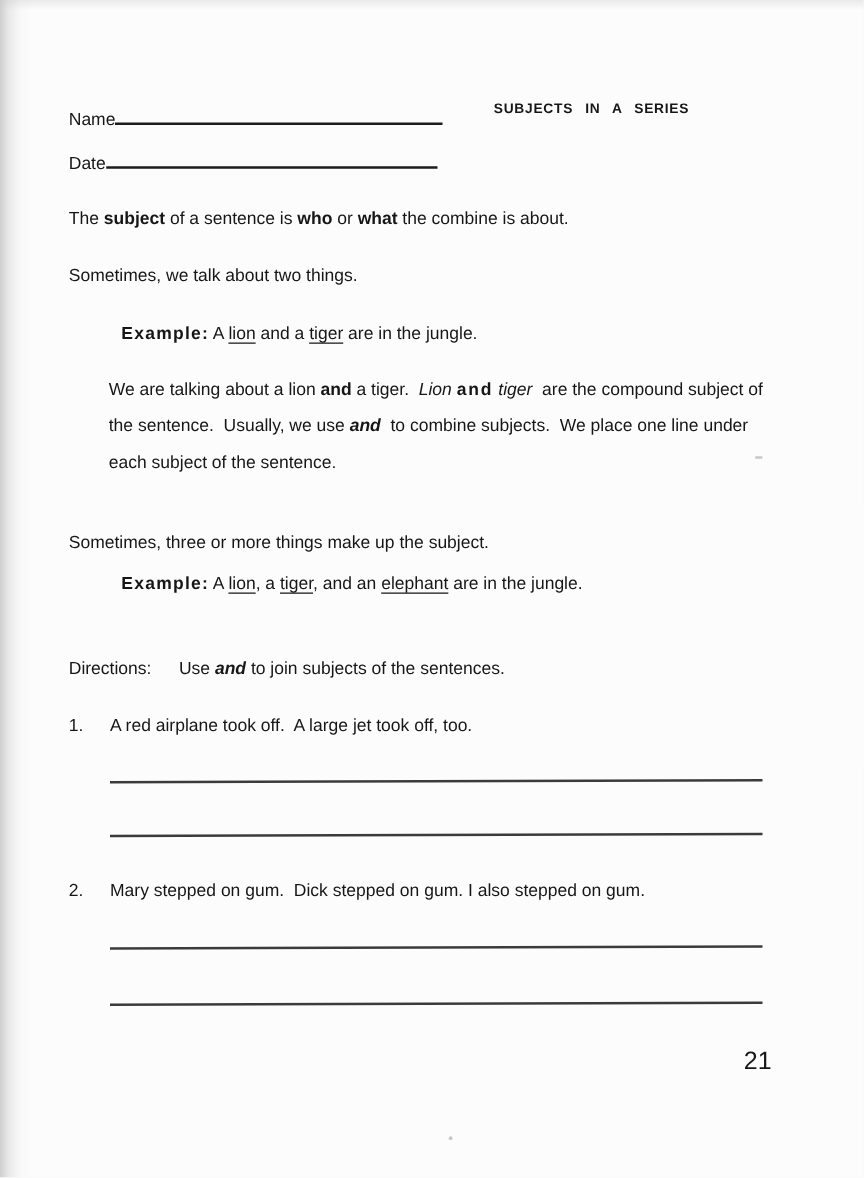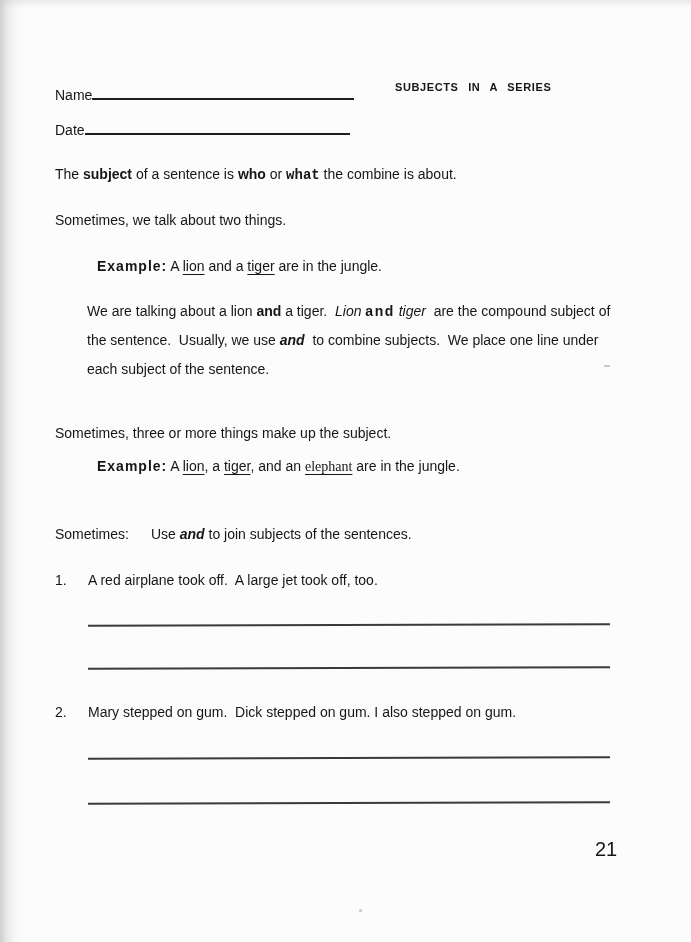--- a/index.html
+++ b/index.html
@@ -71,40 +71,40 @@
   <div class="abs row" style="left:55px; top:84px;">
     <span>Name</span><span class="blank-line" style="width:262px;"></span>
   </div>
 
   <div class="abs page-title" style="left:395px; top:81px;">SUBJECTS IN A SERIES</div>
 
   <div class="abs row" style="left:55px; top:119px;">
     <span>Date</span><span class="blank-line" style="width:265px;"></span>
   </div>
 
-  <div class="abs rich" style="left:55px; top:166px;"><span>The </span><span style="font-weight: 700;">subject</span><span> of a sentence is </span><span style="font-weight: 700;">who</span><span> or </span><span style="font-weight: 700; font-family: Liberation Mono, monospace;">what</span><span> the combine is about.</span></div>
+  <div class="abs rich" style="left:55px; top:166px;"><span>The </span><span style="font-weight: 700;">subject</span><span> of a sentence is </span><span style="font-weight: 700;">who</span><span> or </span><span style="font-weight: 700;">what</span><span> the combine is about.</span></div>
 
   <div class="abs" style="left:55px; top:212px;">Sometimes, we talk about two things.</div>
 
   <div class="abs row example-row" style="left:97px; top:258px;">
     <span class="example-label">Example:</span>
     <span class="rich"><span>A </span><span style="text-decoration: underline; text-underline-offset: 3px;">lion</span><span> and a </span><span style="text-decoration: underline; text-underline-offset: 3px;">tiger</span><span> are in the jungle.</span></span>
   </div>
 
   <div class="abs rich paragraph" style="left:55px; top:297px;"><span>We are talking about a lion </span><span style="font-weight: 700;">and</span><span> a tiger.  </span><span style="font-style: italic;">Lion</span><span> </span><span style="font-weight: 700; letter-spacing: 1.5px;">and</span><span> </span><span style="font-style: italic;">tiger</span><span>  are the compound subject of</span><br><span>the sentence.  Usually, we use </span><span style="font-weight: 700; font-style: italic;">and</span><span>  to combine subjects.  We place one line under</span><br><span>each subject of the sentence.</span></div>
 
   <div class="abs" style="left:55px; top:425px;">Sometimes, three or more things make up the subject.</div>
 
   <div class="abs row example-row" style="left:97px; top:458px;">
     <span class="example-label">Example:</span>
-    <span class="rich"><span>A </span><span style="text-decoration: underline; text-underline-offset: 3px;">lion</span><span>, a </span><span style="text-decoration: underline; text-underline-offset: 3px;">tiger</span><span>, and an </span><span style="text-decoration: underline; text-underline-offset: 3px; font-family: Liberation Serif, serif;">elephant</span><span> are in the jungle.</span></span>
+    <span class="rich"><span>A </span><span style="text-decoration: underline; text-underline-offset: 3px;">lion</span><span>, a </span><span style="text-decoration: underline; text-underline-offset: 3px;">tiger</span><span>, and an </span><span style="text-decoration: underline; text-underline-offset: 3px;">elephant</span><span> are in the jungle.</span></span>
   </div>
 
   <div class="abs row directions-row" style="left:55px; top:526px;">
-    <span>Sometimes:</span>
+    <span>Directions:</span>
     <span class="rich"><span>Use </span><span style="font-weight: 700; font-style: italic;">and</span><span> to join subjects of the sentences.</span></span>
   </div>
 
   <div class="abs row exercise-row" style="left:55px; top:572px;">
     <span class="exercise-number">1.</span>
     <span>A red airplane took off.  A large jet took off, too.</span>
   </div>
   <div class="answer-line" style="top:624px;"></div>
   <div class="answer-line" style="top:667px;"></div>
 

